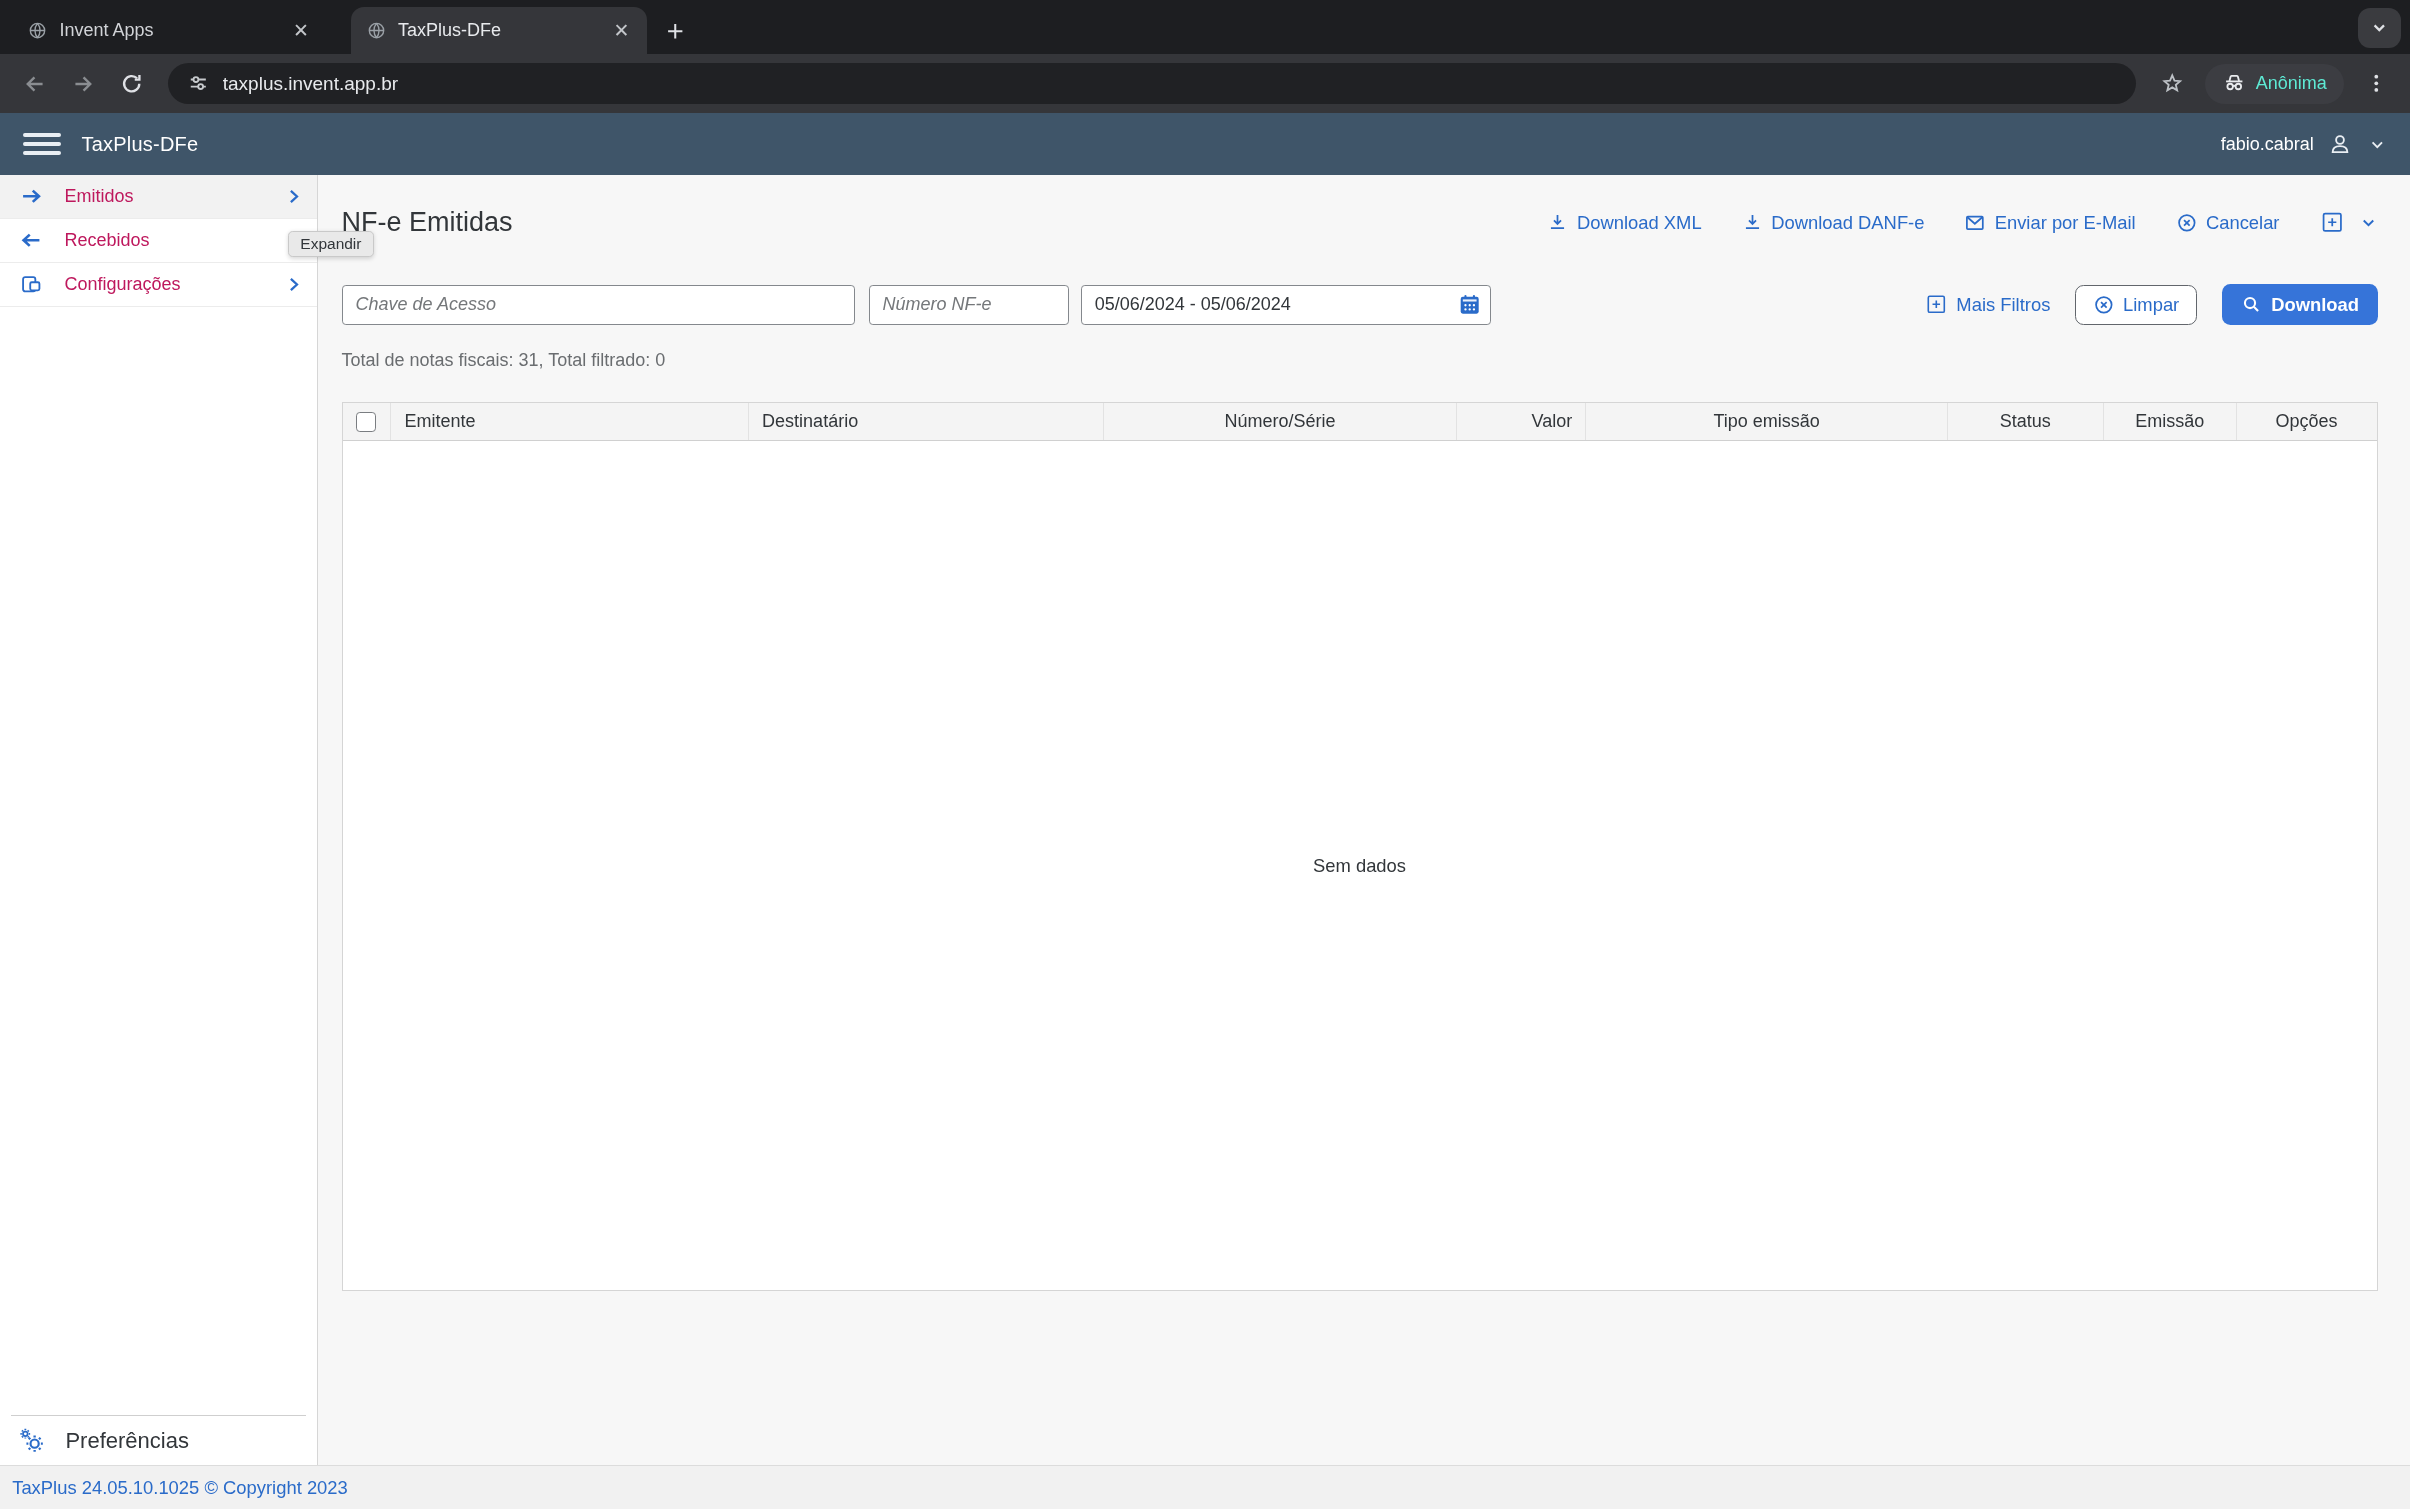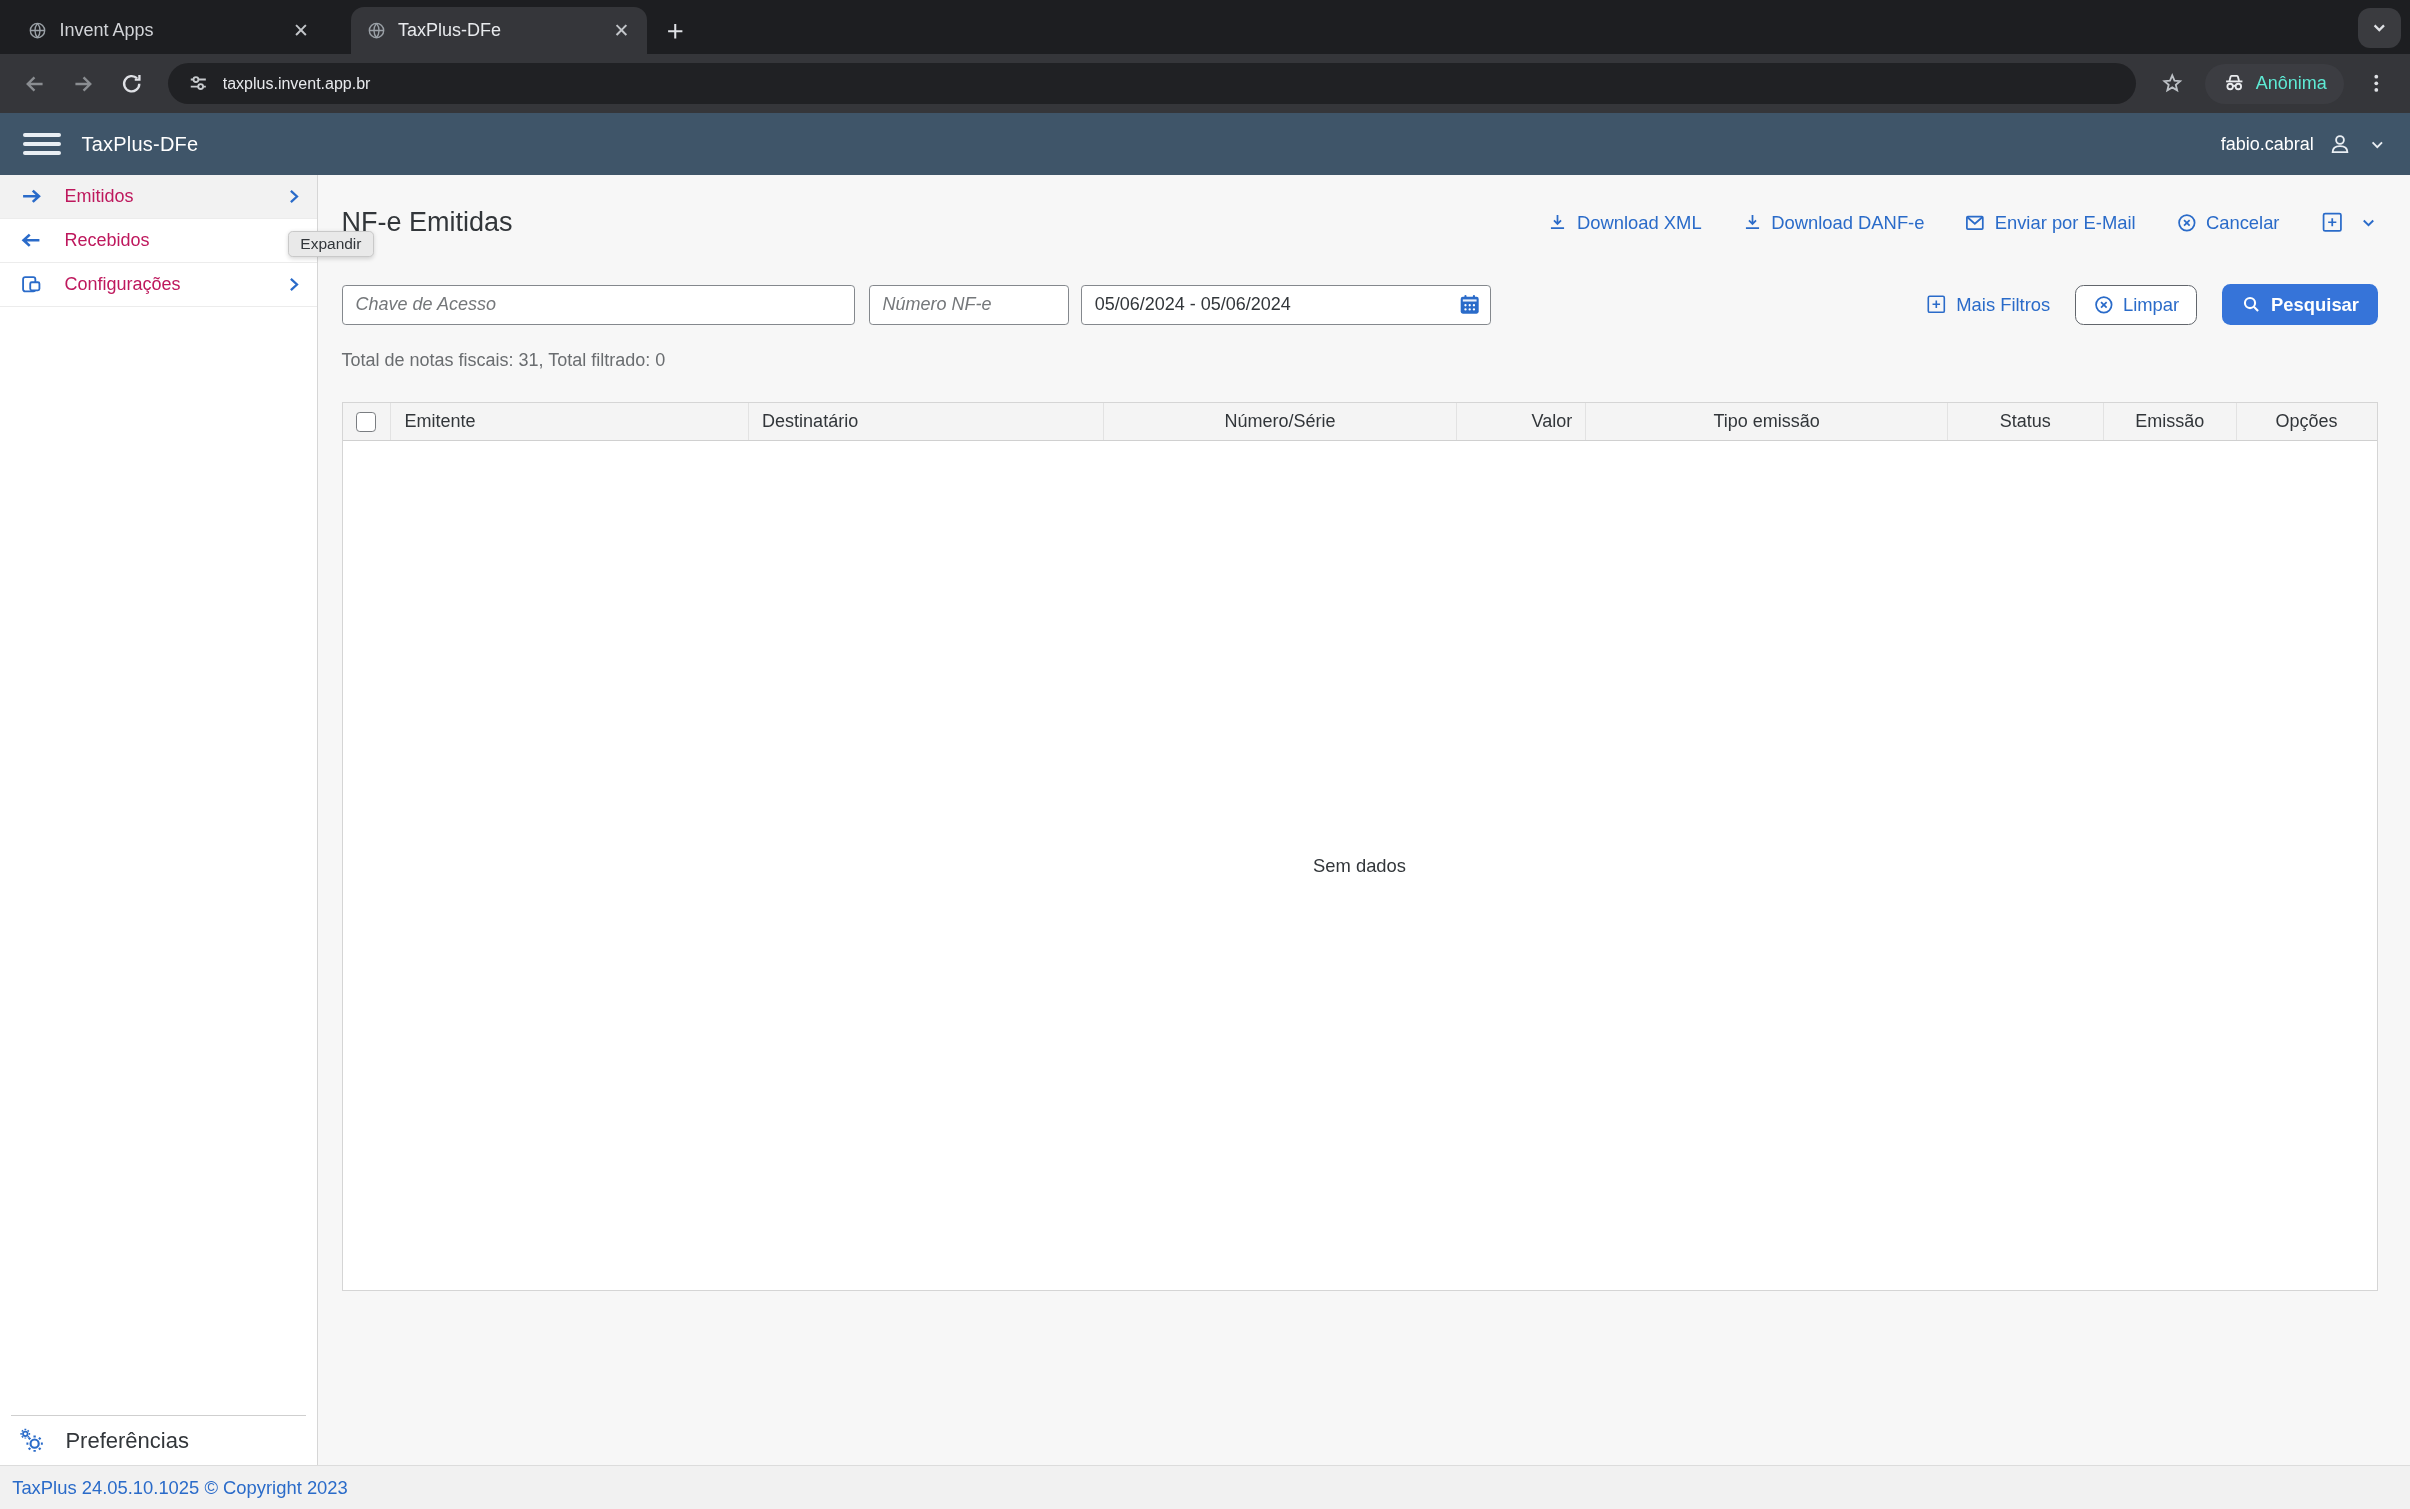--- a/index.html
+++ b/index.html
@@ -16,21 +16,21 @@
     border-radius:50%; color:#c3c6ca; font-size:19px; }
   .newtab { width:38px; height:38px; margin:0 0 3.8px 9.4px; display:flex; align-items:center;
     justify-content:center; color:#dfe1e5; border-radius:50%; }
   .win-chevron { position:absolute; right:10.4px; top:7.5px; width:43px; height:40px; background:#3a3b3f;
     border-radius:12.2px; display:flex; align-items:center; justify-content:center; color:#dfe1e5; }
 
   .toolbar { height:59px; background:#35363a; display:flex; align-items:center; padding:0 13px; gap:5.6px; }
   .nav-btn { width:43px; height:43px; display:flex; align-items:center; justify-content:center; border-radius:50%; }
   .urlbar { flex:1; height:41px; background:#202124; border-radius:21px; margin:0 9.4px;
     display:flex; align-items:center; padding:0 19px; gap:13px; }
-  .url-text { color:#e8eaed; font-size:16px; }
+  .url-text { color:#e8eaed; font-size:19px; }
   .incognito-pill { height:40px; background:#3c3d42; border-radius:20px; display:flex; align-items:center;
     gap:9.4px; padding:0 17px; color:#5eead4; font-size:18px; margin:0 5.6px; }
 
   
   .app-header { height:62px; background:#3f5569; display:flex; align-items:center; padding:0 22.6px; color:#fff; }
   .hamburger { width:38px; height:38px; display:flex; flex-direction:column; justify-content:center; gap:5.6px; margin-right:21px; }
   .hamburger span { display:block; height:3.8px; background:#e9eef3; border-radius:1.9px; }
   .app-title { font-size:20px; letter-spacing:0.2px; }
   .header-right { margin-left:auto; display:flex; align-items:center; gap:13px; }
   .user-name { font-size:18px; }
@@ -372,21 +372,21 @@
           </span>
           <span>Limpar</span>
         </button>
         <button class="btn-primary">
           <span>
             <svg width="21" height="21" viewBox="0 0 24 24" fill="none" stroke="#fff" stroke-width="2.4">
                 <circle cx="10.3" cy="10.3" r="5.8"></circle>
                 <path d="M14.7 14.7 L19.5 19.5"></path>
               </svg>
           </span>
-          <span>Pesquisar</span>
+          <span>Download</span>
         </button>
       </div>
     </div>
 
     <div class="totals">Total de notas fiscais: 31, Total filtrado: 0</div>
 
     <div class="table">
       <div class="t-head">
         <div class="t-cell c-check">
             <span class="checkbox"></span>

